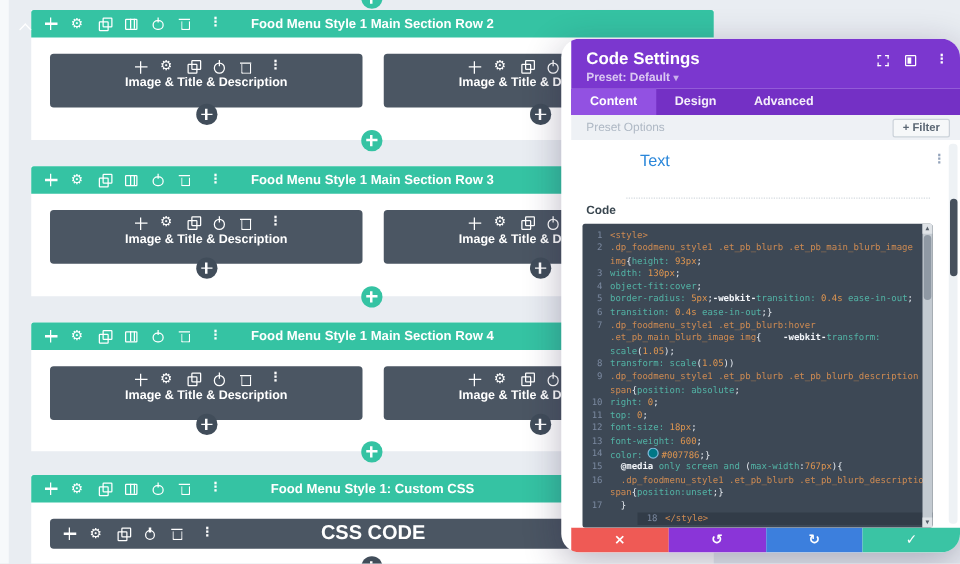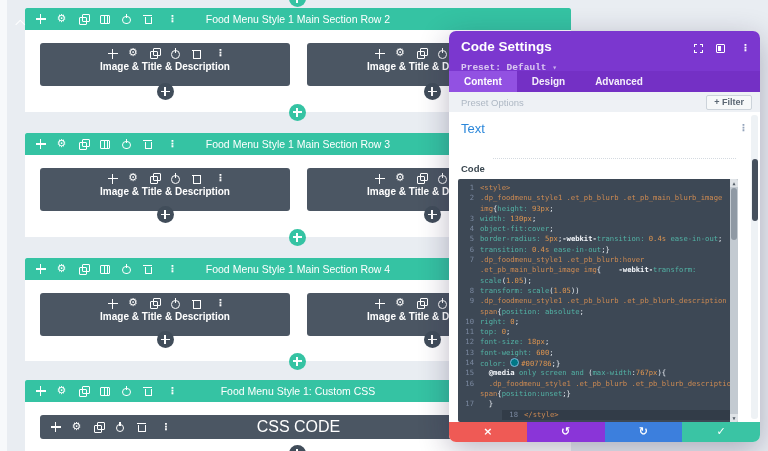--- a/index.html
+++ b/index.html
@@ -6,21 +6,21 @@
   #stage{position:relative;width:768px;height:451px;overflow:hidden;background:#e9edf2;}
   .leftstrip{position:absolute;left:0;top:0;width:7px;height:451px;background:#f7f9fb;}
 
   
   .section{position:absolute;left:25px;width:546px;background:#fff;}
   .sec-a{top:8px;height:104px;}
   .sec-b{top:133px;height:104px;}
   .sec-c{top:258px;height:103px;}
   .sec-d{top:380px;height:71px;}
   .row-header{position:absolute;left:0;top:0;right:0;height:22px;background:#35c3a3;border-radius:2px 2px 0 0;}
-  .row-title{position:absolute;inset:0;text-align:center;line-height:22px;color:#fff;font-size:10.5px;font-weight:normal;}
+  .row-title{position:absolute;inset:0;text-align:center;line-height:22px;color:#fff;font-size:10.5px;font-weight:bold;}
   .hicons{position:absolute;left:10px;top:5.5px;display:flex;gap:10.5px;align-items:center;}
   .chev{position:absolute;right:10px;top:7px;width:11px;height:9px;color:#fff;}
 
   .module{position:absolute;height:43px;background:#4b5663;border-radius:3px;}
   .module.col1{left:15px;width:250px;top:35px;}
   .module.col2{left:282px;width:250px;top:35px;}
   .micons{display:flex;gap:10px;justify-content:center;margin-top:5px;}
   .mlabel{text-align:center;color:#fff;font-size:10px;font-weight:bold;margin-top:2px;}
 
   .cssbar{position:absolute;left:15px;width:517px;top:35px;height:24px;background:#4b5663;border-radius:3px;}
@@ -46,34 +46,34 @@
   .ic-power::after{content:"";position:absolute;left:4.9px;top:0;width:1.5px;height:4.5px;background:currentColor;}
   .ic-trash::before{content:"";position:absolute;left:2px;top:3.2px;width:5.8px;height:6.6px;border:1.3px solid currentColor;border-top:none;border-radius:0 0 1px 1px;}
   .ic-trash::after{content:"";position:absolute;left:.8px;top:1.6px;width:9px;height:1.3px;background:currentColor;}
   .ic-dots::before{content:"⋮";position:absolute;left:3.4px;top:-1px;font-family:"DejaVu Sans",sans-serif;font-weight:bold;font-size:10px;line-height:12px;}
   .ic-chevron-up::before{content:"";position:absolute;left:2px;top:3px;width:5.5px;height:5.5px;border-left:1.7px solid currentColor;border-top:1.7px solid currentColor;transform:rotate(45deg);}
   .ic-dashbox::before{content:"";position:absolute;inset:1px;border:1.2px dashed currentColor;}
   .ic-dock::before{content:"";position:absolute;inset:1px;border:1.2px solid currentColor;border-radius:1px;}
   .ic-dock::after{content:"";position:absolute;left:2.8px;top:2.8px;bottom:2.8px;width:3px;background:currentColor;}
 
   
-  .modal{position:absolute;left:449px;top:31px;width:311px;height:411px;border-radius:7px;overflow:hidden;box-shadow:0 8px 30px rgba(30,20,60,.30);background:#fff;z-index:10;}
+  .modal{position:absolute;left:449px;top:31px;width:311px;height:411px;border-radius:15px;overflow:hidden;box-shadow:0 8px 30px rgba(30,20,60,.30);background:#fff;z-index:10;padding-left:8px;}
   .m-header{height:40px;background:#7b37cf;padding:8px 12px 0;box-sizing:border-box;position:relative;}
   .m-title{color:#fff;font-size:13.5px;font-weight:bold;}
-  .m-preset{color:rgba(255,255,255,.72);font-size:9.5px;margin-top:8px;font-weight:bold;font-family:Liberation Mono, monospace;}
+  .m-preset{color:rgba(255,255,255,.72);font-size:9.5px;margin-top:3px;font-weight:bold;}
   .m-preset .caret{font-size:8px;color:rgba(255,255,255,.6);}
   .m-hicons{position:absolute;right:12px;top:12px;display:flex;gap:11px;color:rgba(255,255,255,.85);}
   .m-tabs{height:21px;background:#7430c5;display:flex;}
   .m-tab{padding:0 15px;line-height:21px;font-size:10px;font-weight:bold;color:rgba(255,255,255,.92);}
   .m-tab.active{background:#9251e2;color:#fff;}
   .m-search{height:20px;background:#eef1f5;display:flex;align-items:center;padding:0 8px 0 12px;justify-content:space-between;}
   .m-search-ph{color:#aeb8c4;font-size:9.5px;}
   .m-filter{background:#f6f8f9;border:1px solid #ccd3da;border-radius:2px;font-size:9px;color:#5a6673;padding:1.5px 7px;font-weight:bold;}
   .m-content{position:relative;height:310px;background:#fff;}
-  .text-row{display:flex;justify-content:space-between;align-items:center;padding:9px 14px 4px 12px;}
+  .text-row{display:flex;justify-content:space-between;align-items:center;padding:9px 14px 4px 12px;margin-left:43px;}
   .text-title{color:#2b87da;font-size:13px;}
   .text-dots{color:#93a3ba;font-size:11px;font-weight:bold;}
   .code-row{display:flex;align-items:center;gap:8px;padding:3px 24px 5px 12px;}
   .code-label{font-size:9.5px;font-weight:bold;color:#39464f;margin-top:20px;}
   .code-rule{flex:1;border-top:1px dotted #d4dae0;height:0;}
 
   .editor{position:relative;margin-left:9px;width:280px;height:243px;background:#3d4855;border-radius:2px;overflow:hidden;font-family:"DejaVu Sans Mono",monospace;font-size:7.2px;line-height:10.3px;}
   .ed-lines{padding-top:4px;}
   .cl{display:flex;white-space:pre;height:10.3px;overflow:hidden;}
   .cl.active{background:#323c48;margin-left:44px;}

